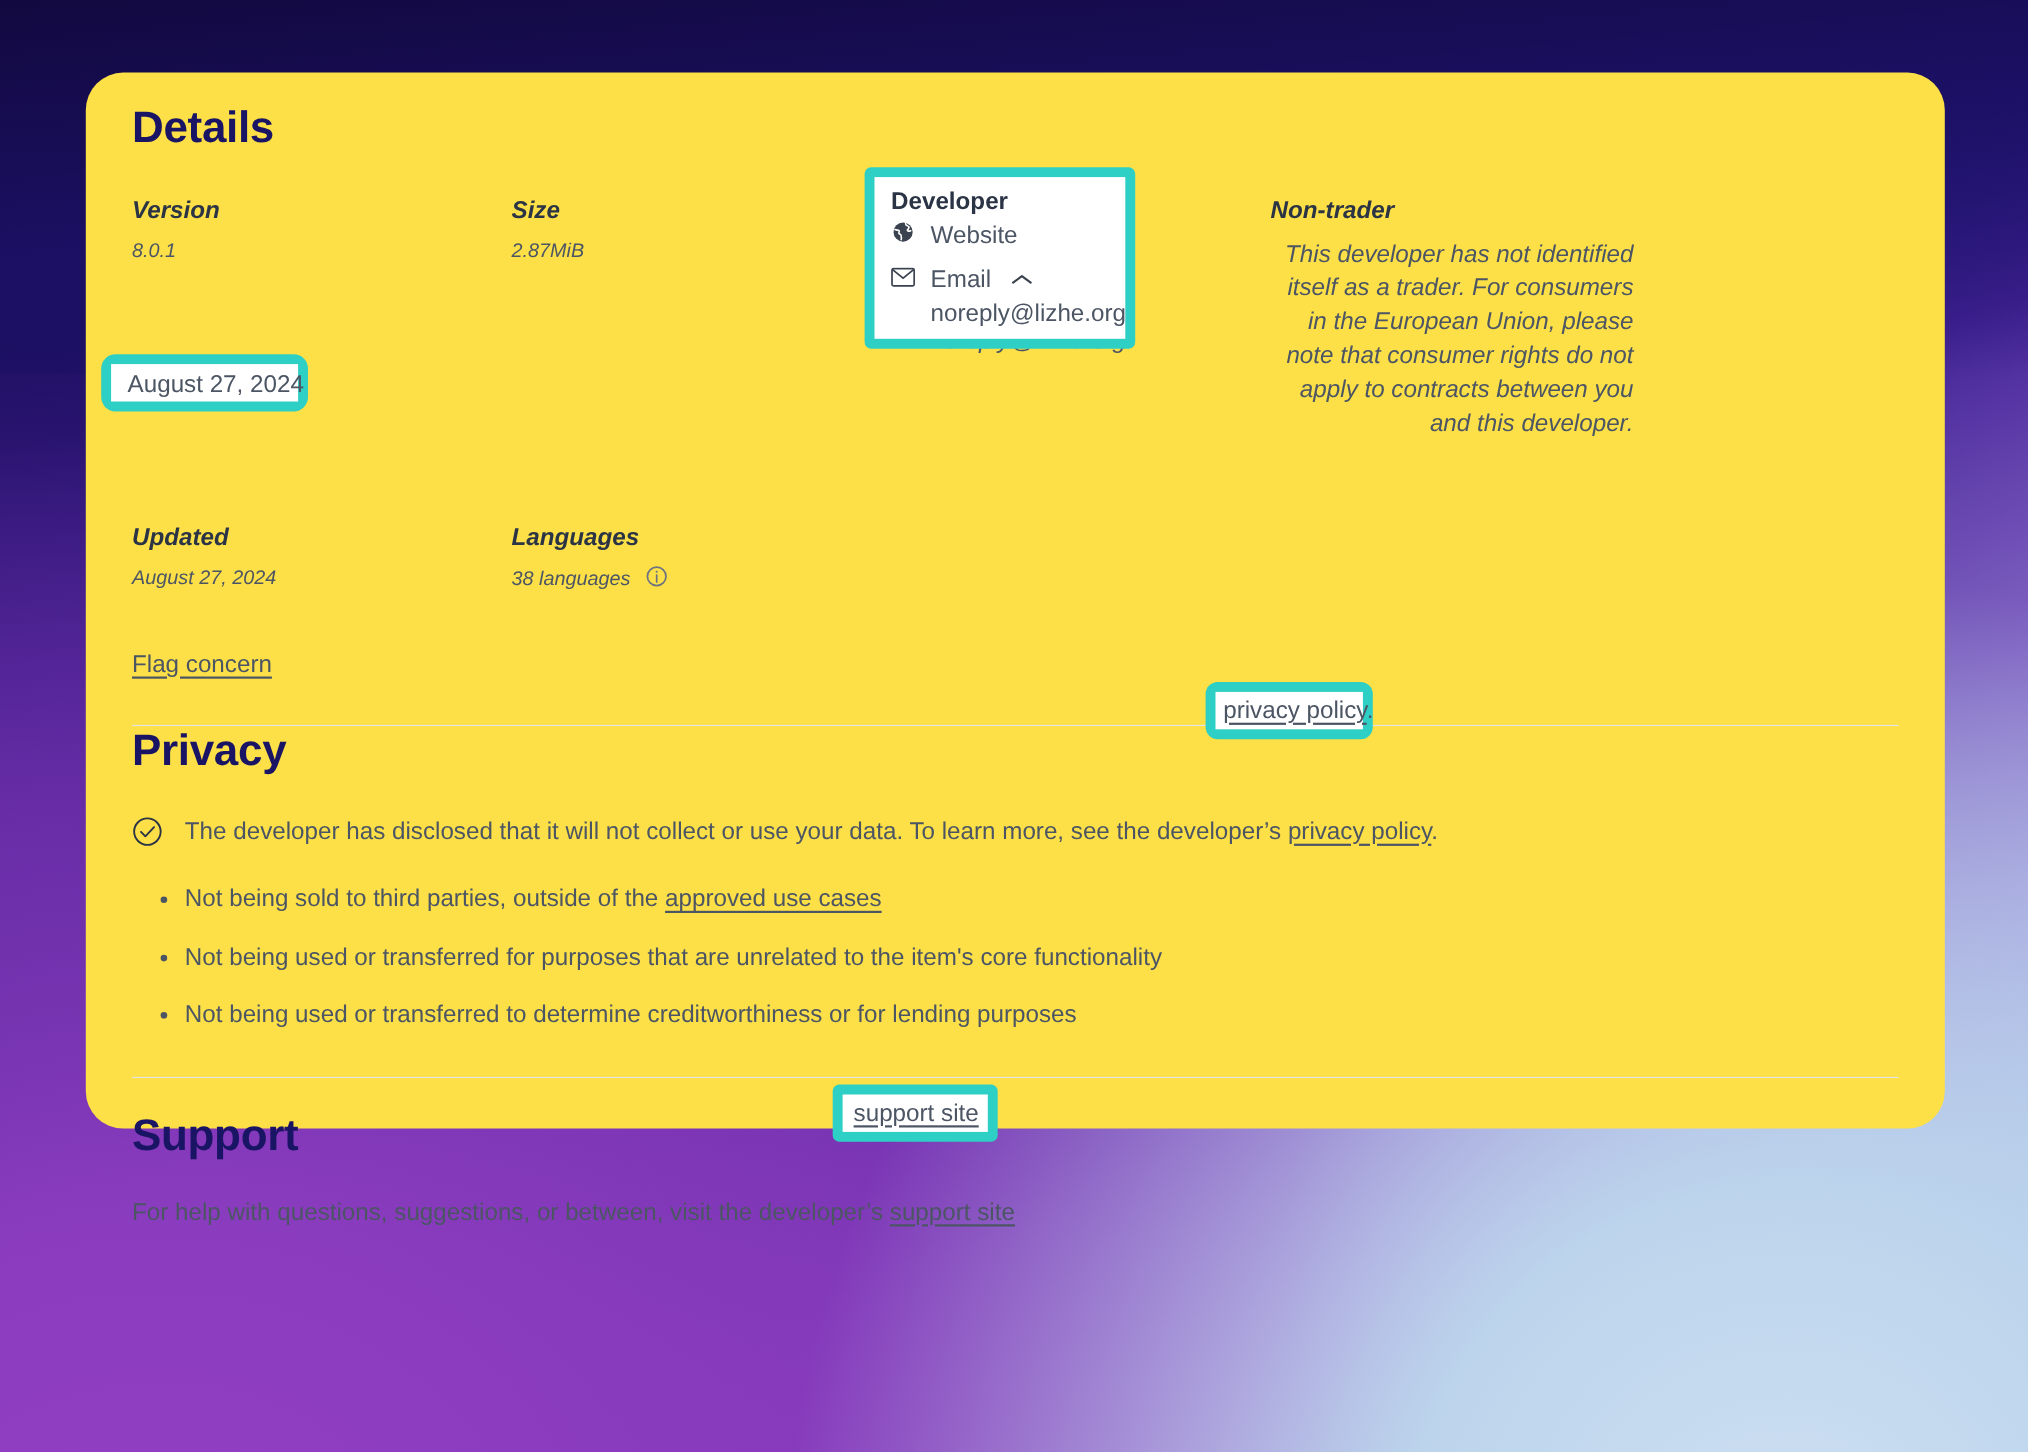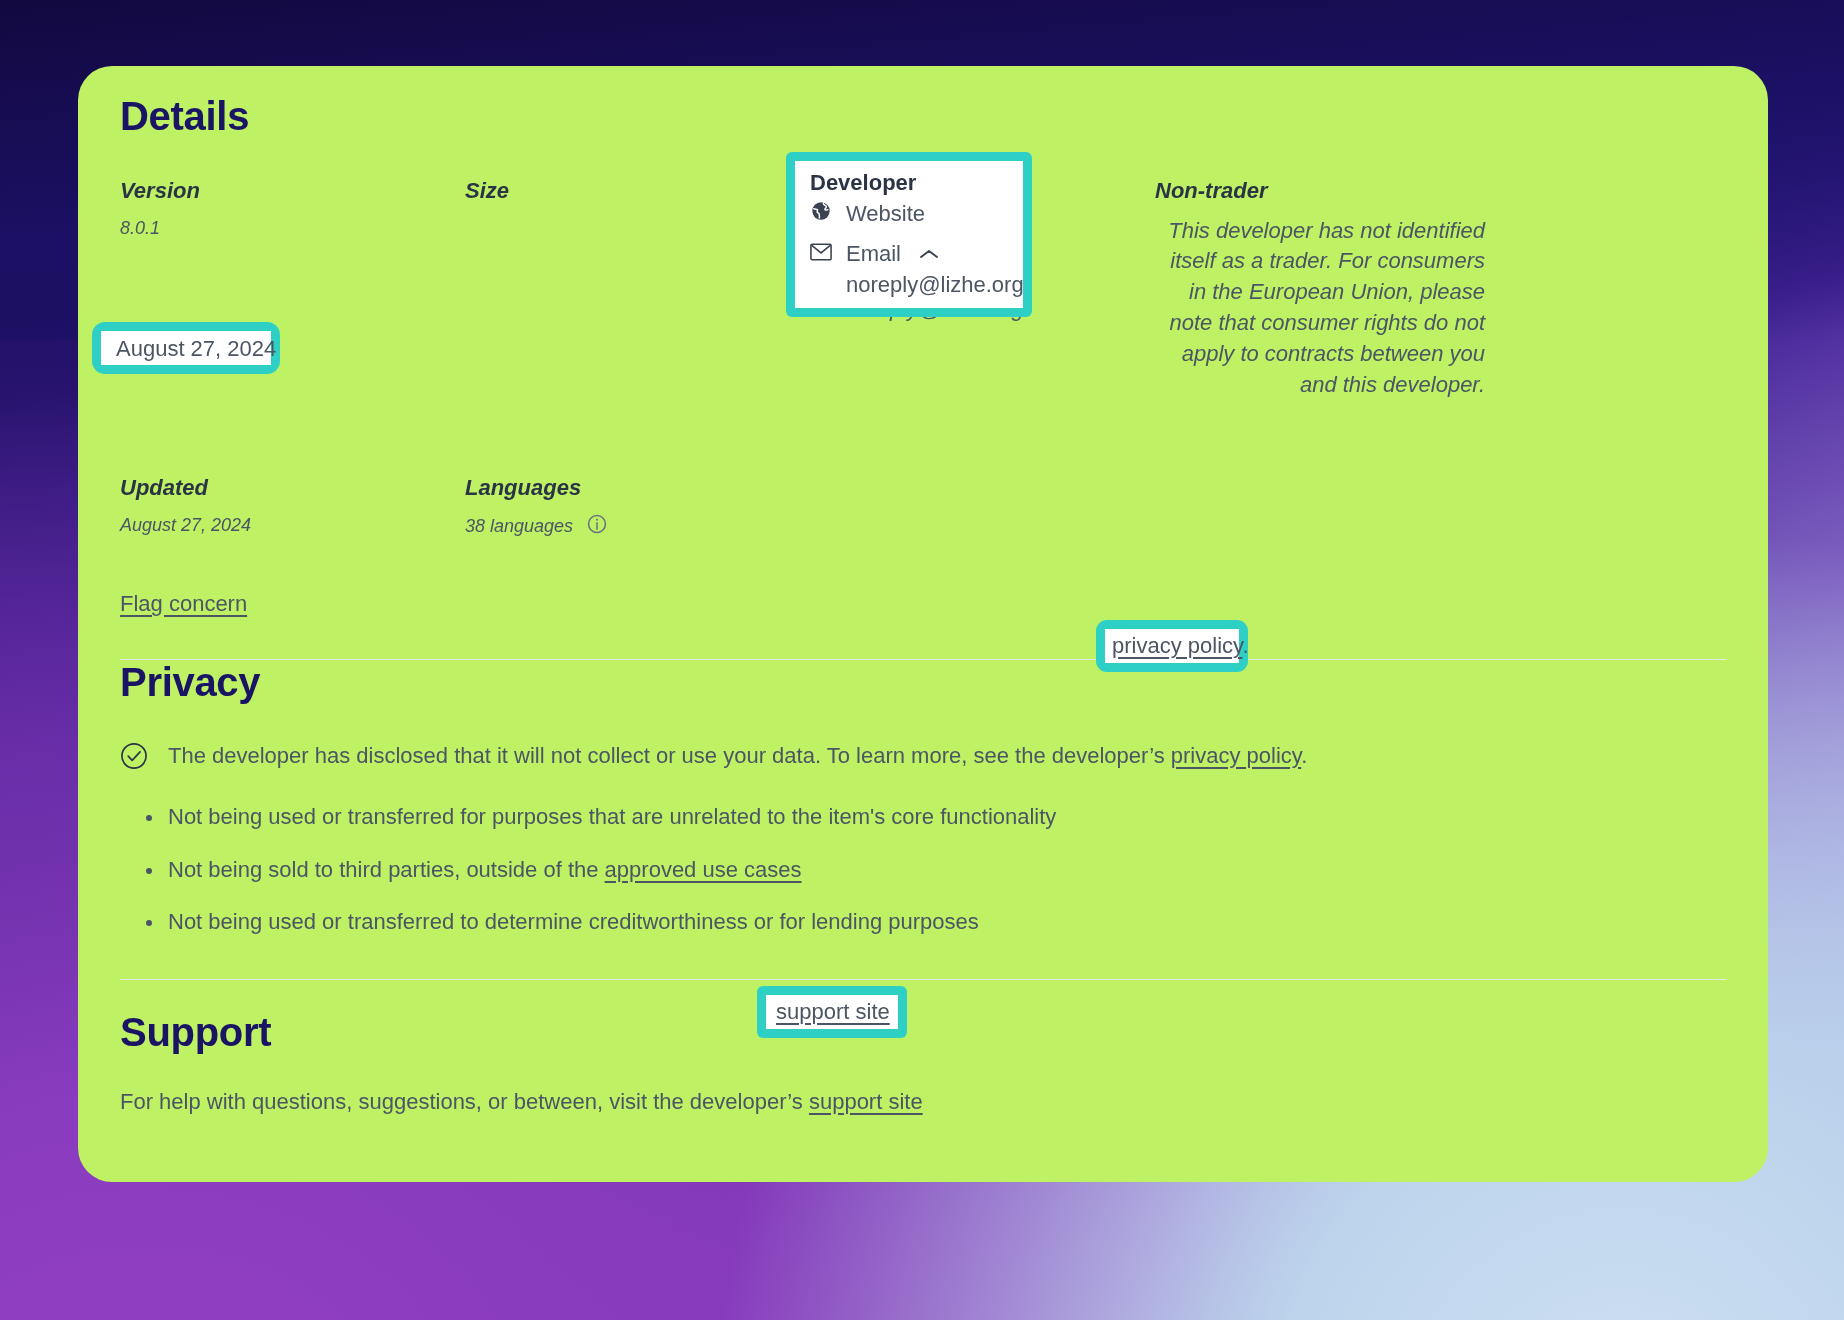--- a/index.html
+++ b/index.html
@@ -31,22 +31,22 @@
     left: 0; top: 0; width: 100%; height: 340px;
     background: linear-gradient(175deg, #120940 0%, #1b1064 48%, rgba(40,24,128,0.0) 100%);
   }
 
   
   #card {
     position: absolute;
     left: 78px;
     top: 66px;
     width: 1690px;
-    height: 1116px;
-    background: #bef264;
+    height: 960px;
+    background: #fde047;
     border-radius: 34px;
     padding: 0;
   }
 
   .inner { padding: 0 42px 0 42px; }
 
   h1.section-title {
     font-size: 40px;
     font-weight: bold;
     color: #1a1464;
@@ -228,20 +228,21 @@
 
     <div id="details-grid">
 
       <div class="field">
         <div class="field-label">Version</div>
         <div class="field-value">8.0.1</div>
       </div>
 
       <div class="field">
         <div class="field-label">Size</div>
+        <div class="field-value">2.87MiB</div>
       </div>
 
       <div class="field">
         <div class="field-label">Developer</div>
         <div class="dev-link">
           <span>
             <svg width="22" height="22" viewBox="0 0 24 24" fill="none" stroke="#3a4250" stroke-width="1.8">
               <circle cx="12" cy="12" r="9" fill="#3a4250" stroke="none"></circle>
               <path d="M4 9c2 1 3 0 4 1s-1 2 0 3 2 0 2 2 1 3 0 4" stroke="#ffffff" stroke-width="1.6" fill="none" stroke-linecap="round"></path>
               <path d="M14 4c0 2 2 2 3 3s0 2-1 3 1 2 3 1" stroke="#ffffff" stroke-width="1.6" fill="none" stroke-linecap="round"></path>
@@ -310,24 +311,24 @@
           </svg>
         </span>
         <span>
           <span>The developer has disclosed that it will not collect or use your data. To learn more, see the developer’s </span><a class="inline-link">privacy policy</a><span>.</span>
         </span>
       </div>
 
 
       <ul class="privacy-list">
         <li>
-          <span>Not being used or transferred for purposes that are unrelated to the item's core functionality</span>
+          <span>Not being sold to third parties, outside of the </span><a class="inline-link">approved use cases</a>
         </li>
         <li>
-          <span>Not being sold to third parties, outside of the </span><a class="inline-link">approved use cases</a>
+          <span>Not being used or transferred for purposes that are unrelated to the item's core functionality</span>
         </li>
         <li>
           <span>Not being used or transferred to determine creditworthiness or for lending purposes</span>
         </li>
       </ul>
     </div>
 
     <hr class="divider">
 
     

